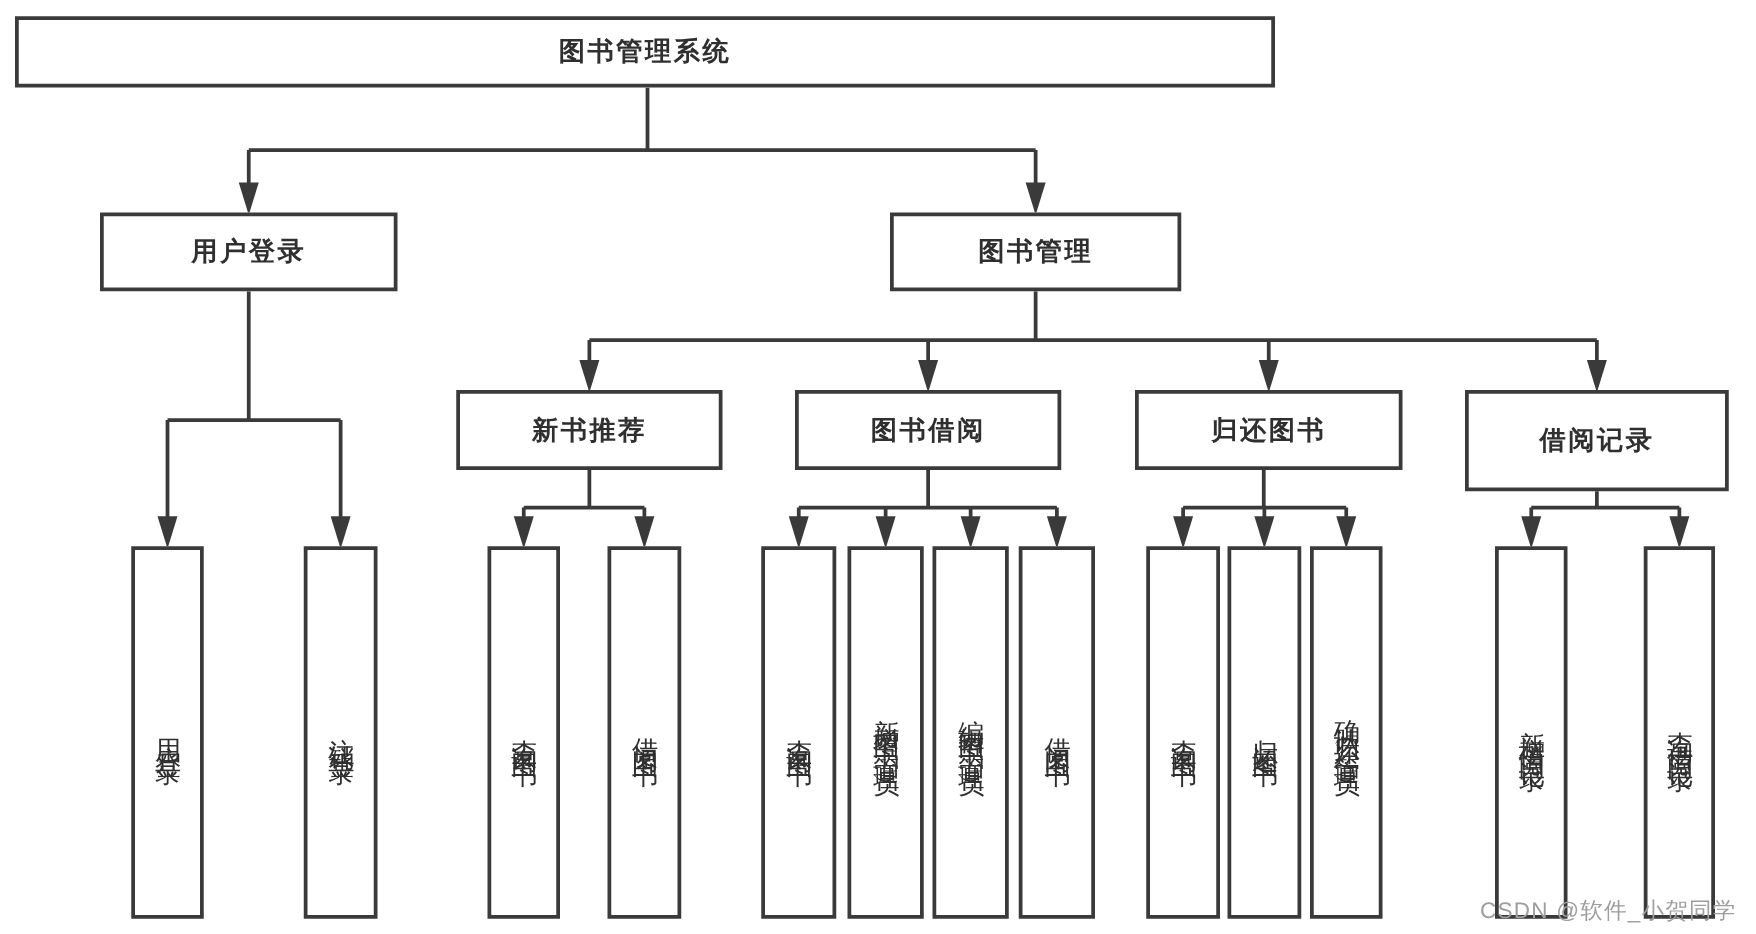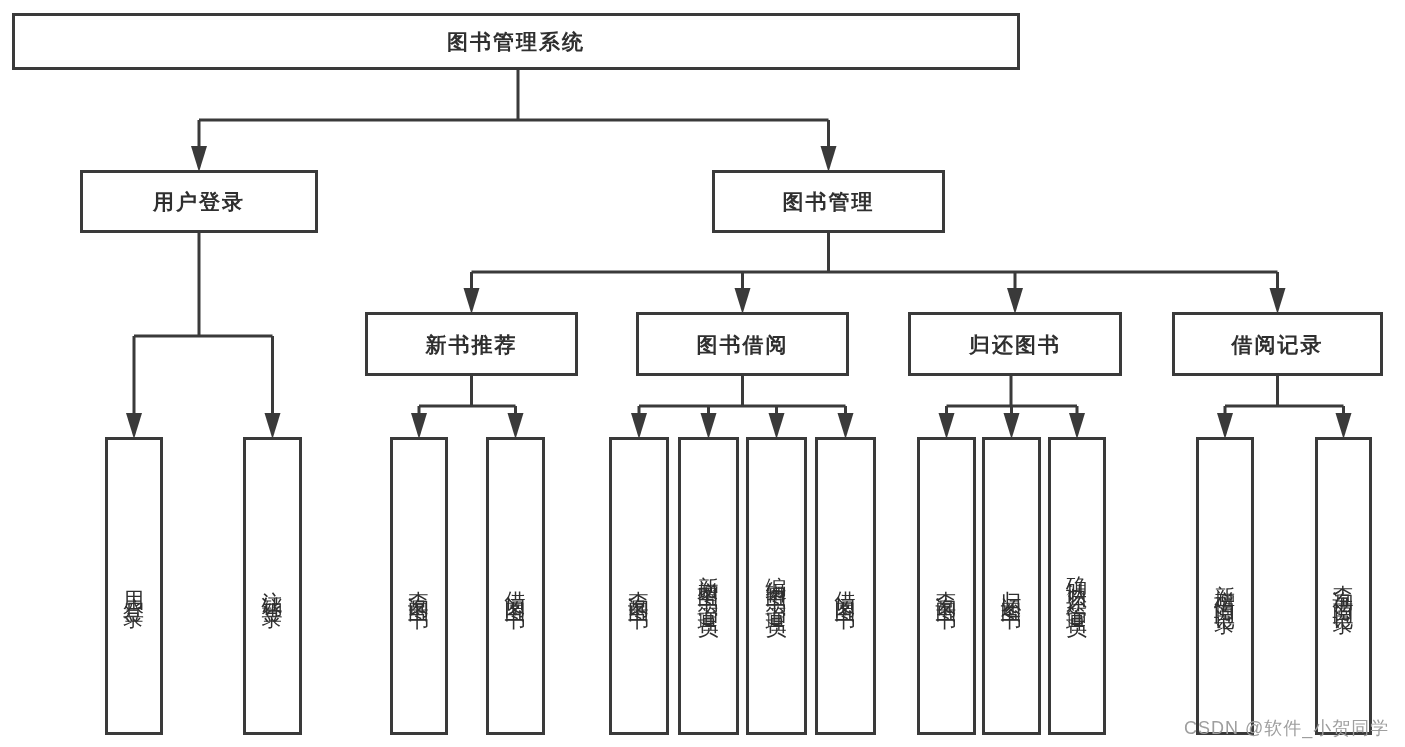--- a/index.html
+++ b/index.html
@@ -110,21 +110,21 @@
 
   <div class="node" style="left:636px; top:312px; width:213px; height:64px;">
     <span>图书借阅</span>
   </div>
   <div class="node" style="left:365px; top:312px; width:213px; height:64px;">
     <span>新书推荐</span>
   </div>
   <div class="node" style="left:908px; top:312px; width:214px; height:64px;">
     <span>归还图书</span>
   </div>
-  <div class="node" style="left:1172px; top:312px; width:211px; height:64px;">
+  <div class="node" style="left:1172px; top:312px; width:211px; height:81px;">
     <span>借阅记录</span>
   </div>
 
   <div class="leaf" style="left:105px; top:437px; width:58px; height:298px;">
     <span class="vlabel">用户登录</span>
   </div>
   <div class="leaf" style="left:243px; top:437px; width:59px; height:298px;">
     <span class="vlabel">注销登录</span>
   </div>
 

